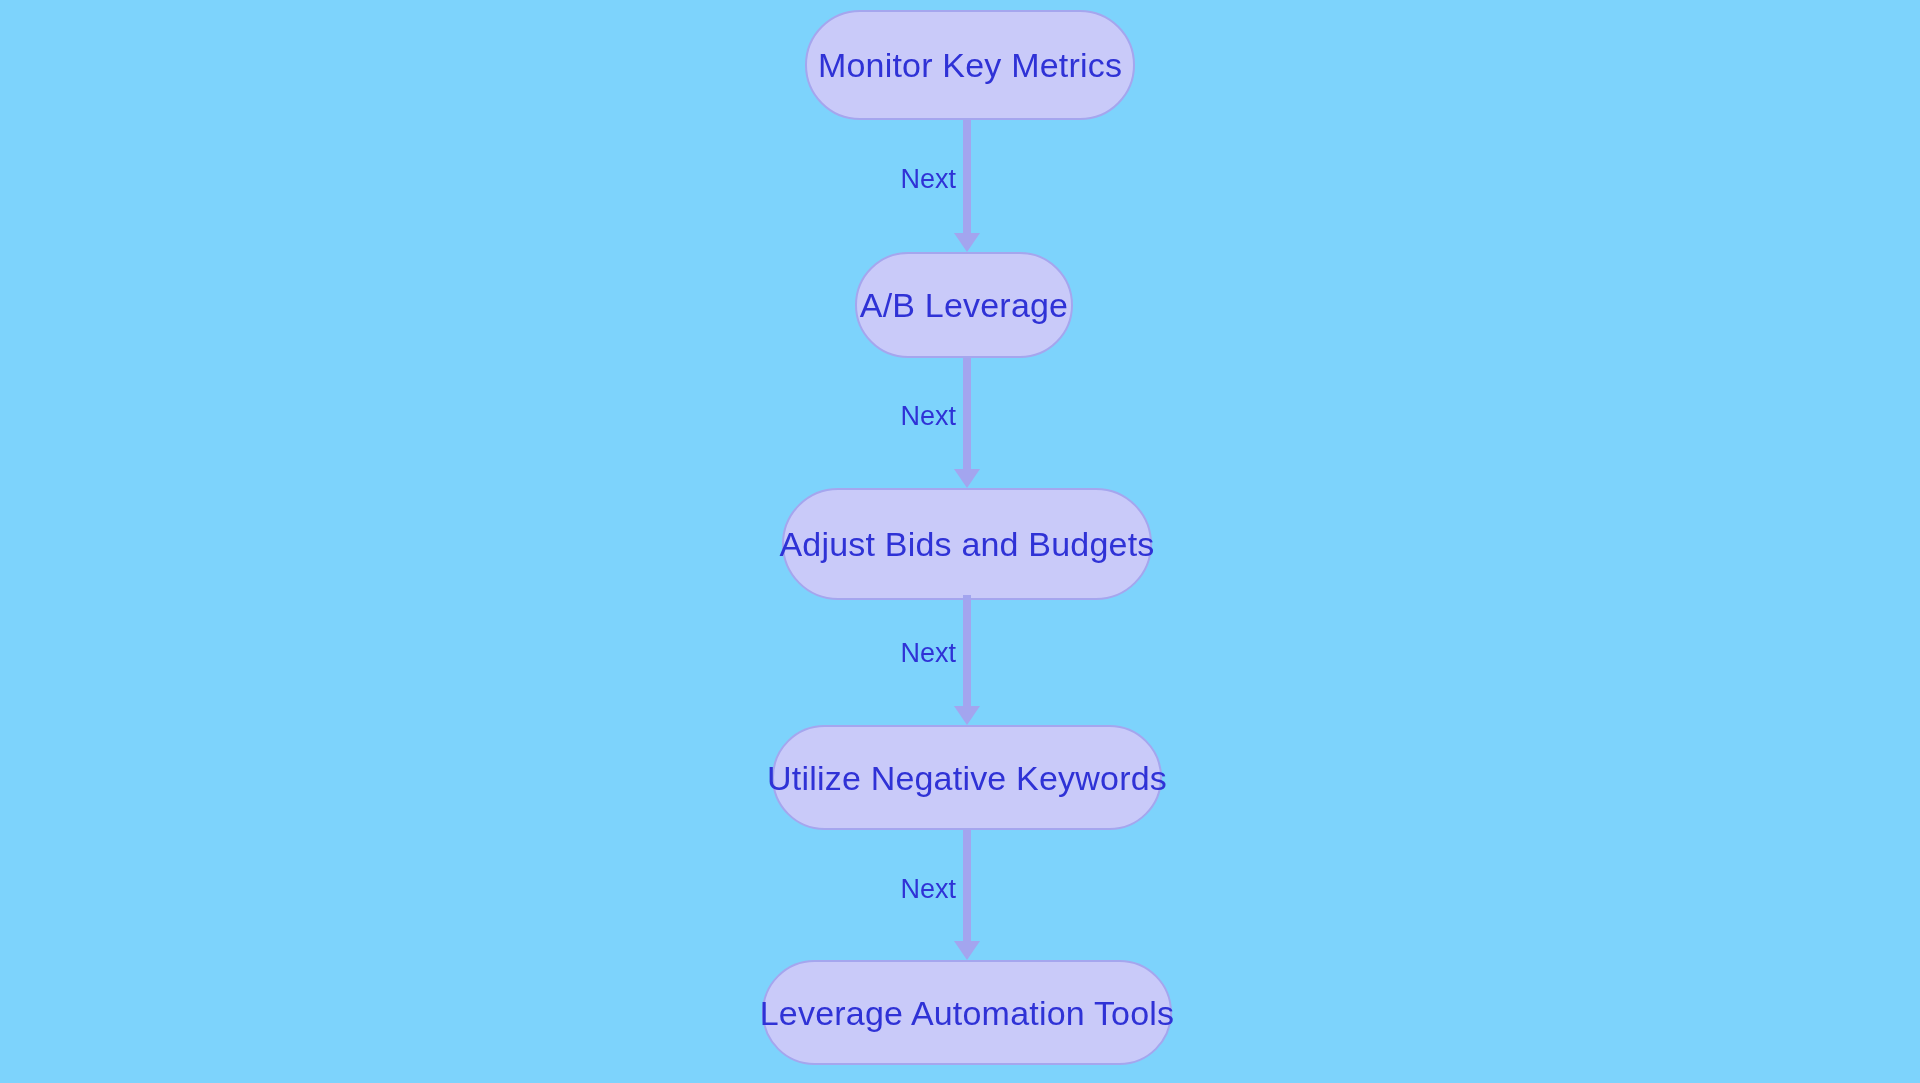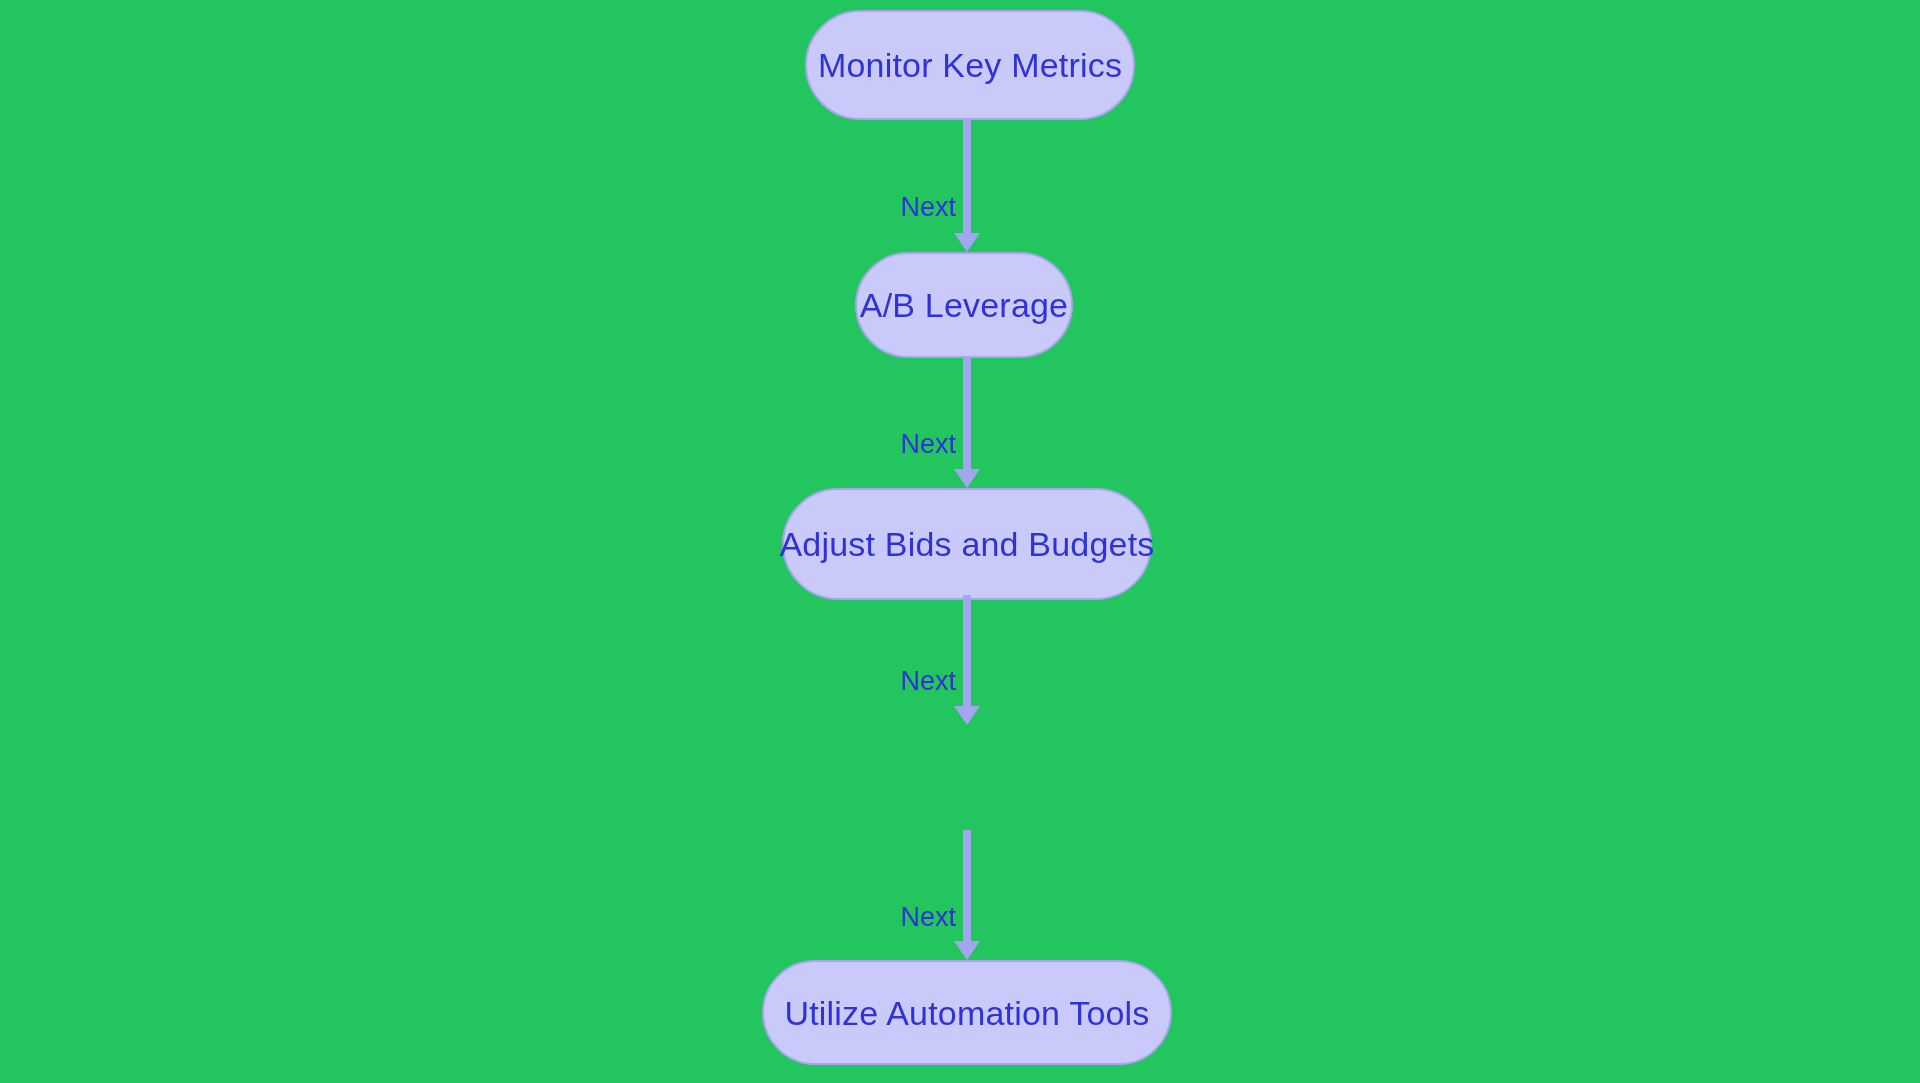--- a/index.html
+++ b/index.html
@@ -10,21 +10,21 @@
   body {
     width: 1920px;
     height: 1083px;
     overflow: hidden;
     font-family: "Liberation Sans", sans-serif;
   }
   #flow-canvas {
     position: relative;
     width: 1920px;
     height: 1083px;
-    background: #22c55e;
+    background: #7dd3fc;
   }
   .flow-column {
     position: absolute;
     left: 0;
     top: 0;
     width: 1920px;
     height: 1083px;
   }
 
   
@@ -78,21 +78,20 @@
     border-top: 19px solid #a3a5ef;
   }
   .edge-label {
     position: absolute;
     color: #2f32d6;
     font-size: 27px;
     font-family: "Liberation Sans", sans-serif;
     white-space: nowrap;
     line-height: 1;
     text-align: right;
-    margin-top: 28px;
   }
 
   
   .connector-1 { top: 120px; height: 132px; }
   .connector-1 .line { height: 113px; }
   .connector-1 .arrowhead { top: 113px; }
   .label-1 { left: 866px; top: 166px; width: 90px; }
 
   
   .connector-2 { top: 358px; height: 130px; }
@@ -141,25 +140,28 @@
     <div class="node node-3">
       <span class="node-label">Adjust Bids and Budgets</span>
     </div>
 
     <div class="connector connector-3">
       <div class="line"></div>
       <div class="arrowhead"></div>
     </div>
     <div class="edge-label label-3">Next</div>
 
+    <div class="node node-4">
+      <span class="node-label">Utilize Negative Keywords</span>
+    </div>
 
     <div class="connector connector-4">
       <div class="line"></div>
       <div class="arrowhead"></div>
     </div>
     <div class="edge-label label-4">Next</div>
 
     <div class="node node-5">
-      <span class="node-label">Utilize Automation Tools</span>
+      <span class="node-label">Leverage Automation Tools</span>
     </div>
 
   </div>
 </div>
 
 </body></html>

